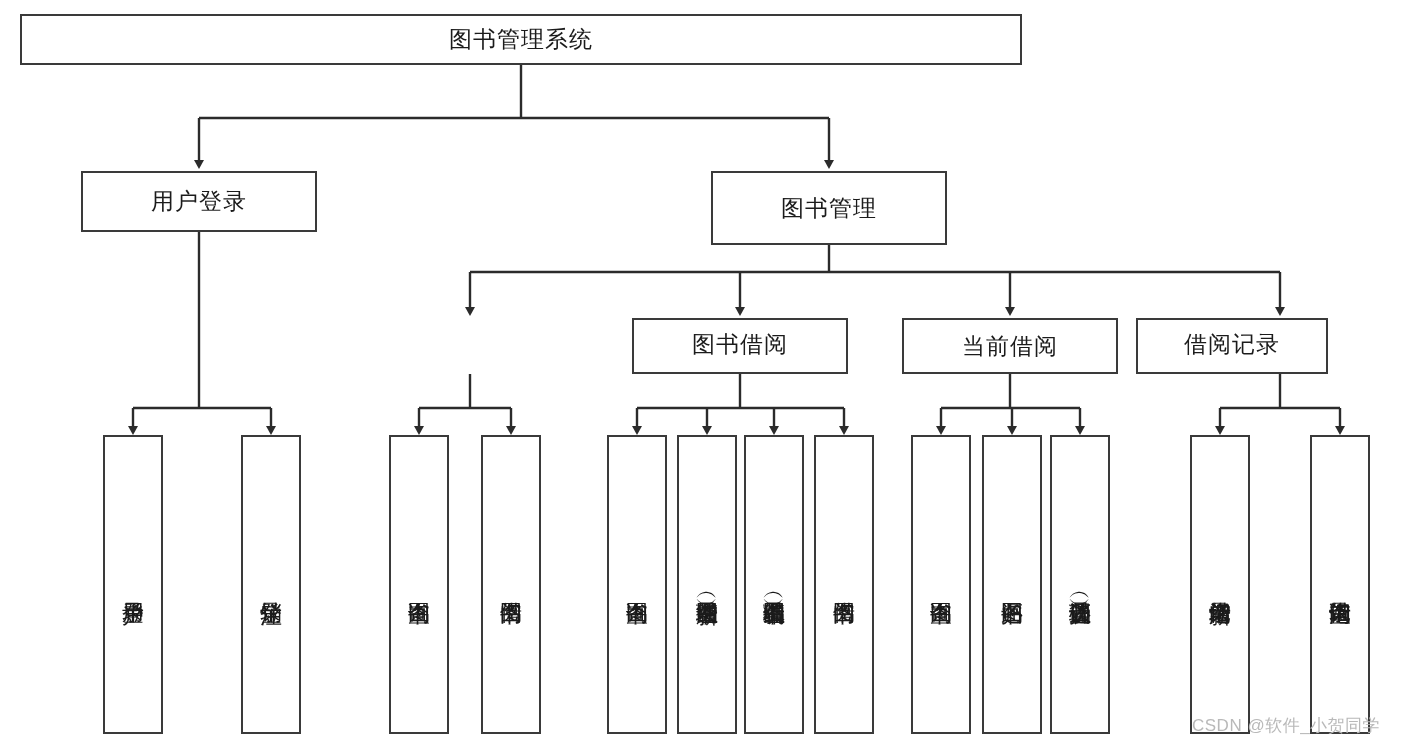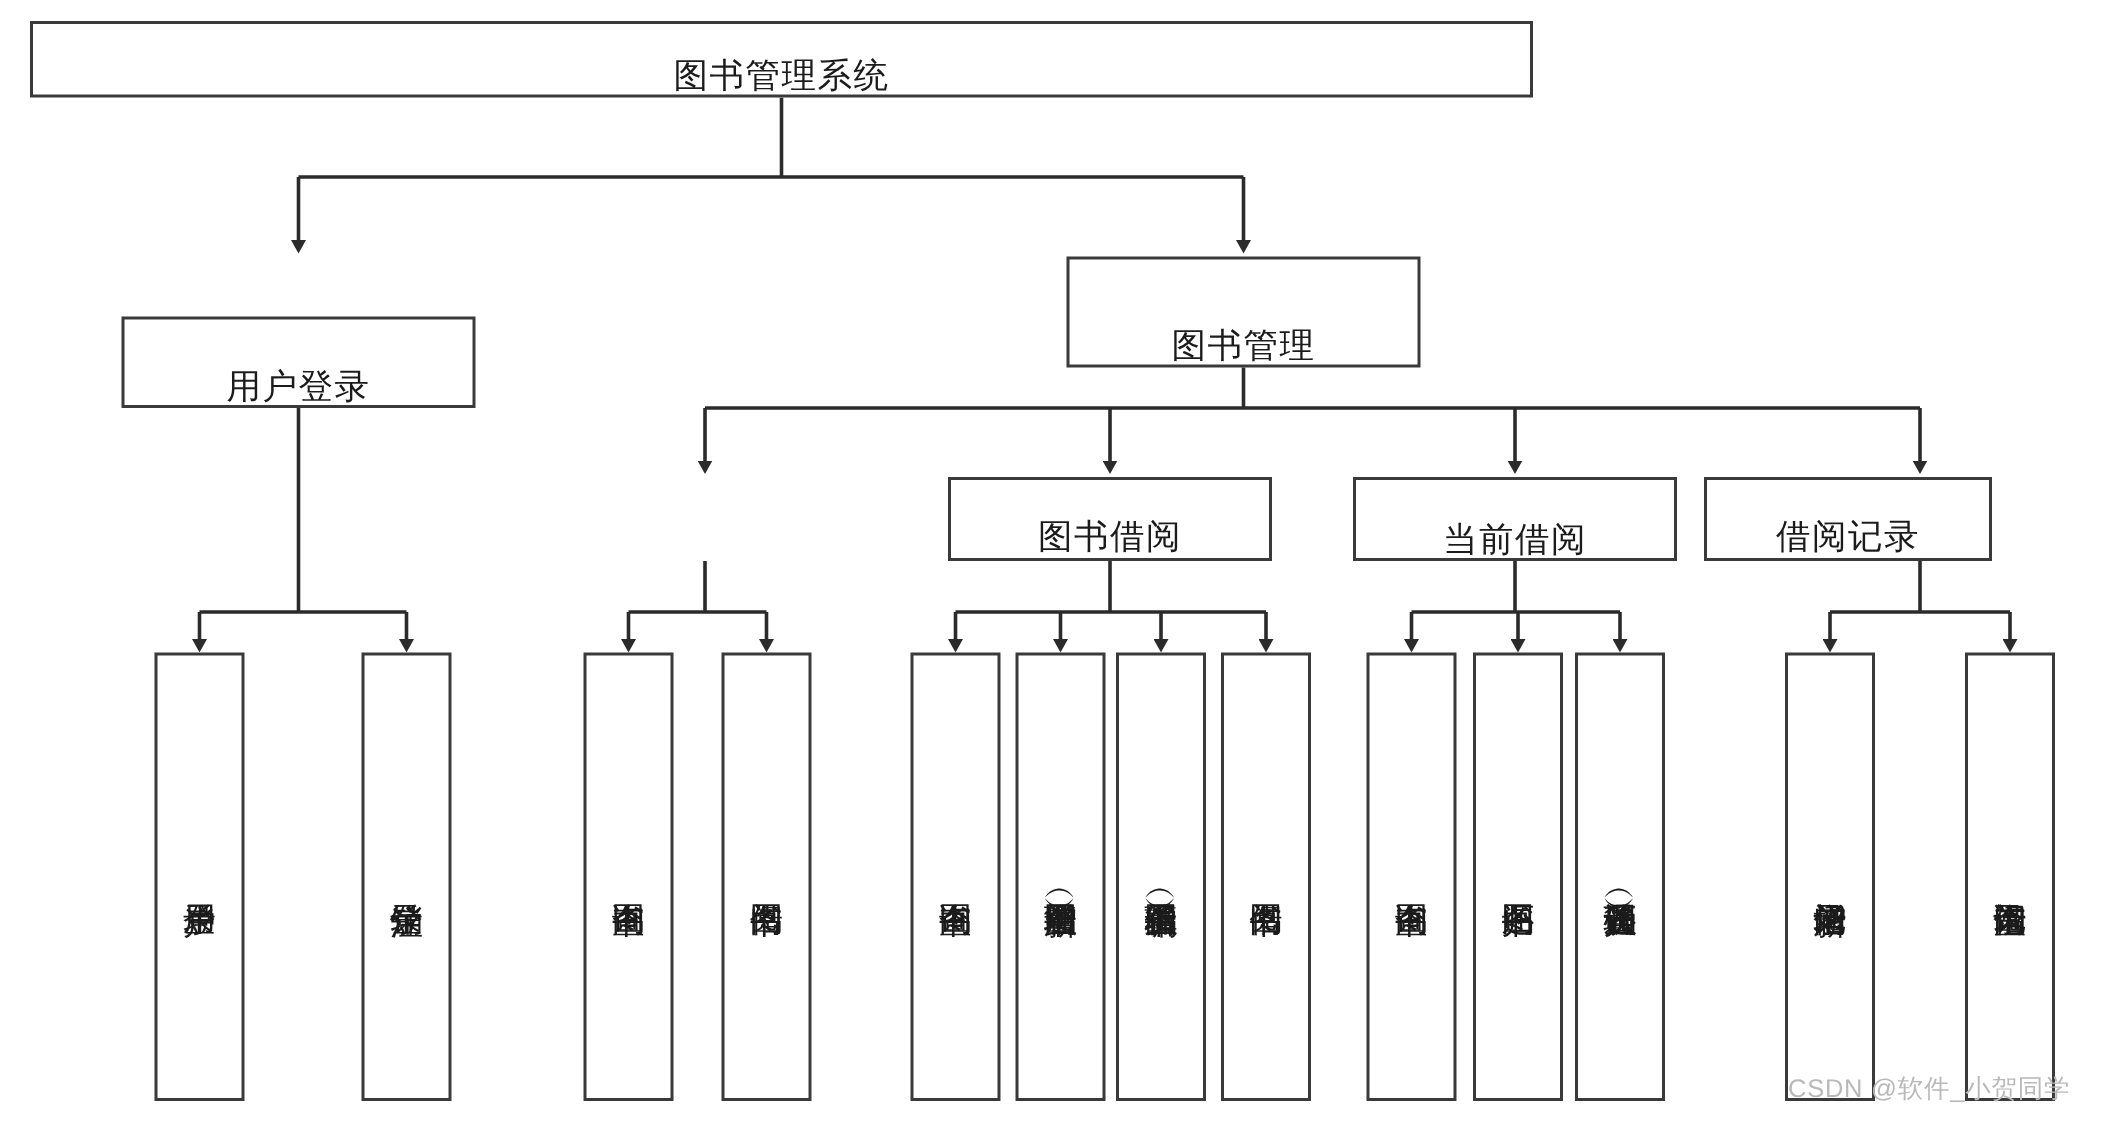--- a/index.html
+++ b/index.html
@@ -25,21 +25,21 @@
     width: 1405px;
     height: 747px;
     pointer-events: none;
   }
   .node {
     position: absolute;
     box-sizing: border-box;
     background: #ffffff;
     border: 2px solid #3a3a3a;
     display: flex;
-    align-items: flex-end;
+    align-items: center;
     justify-content: center;
     color: #1b1b1b;
     z-index: 2;
   }
   .node-h {
     font-size: 23px;
     letter-spacing: 1px;
     line-height: 1.15;
     white-space: nowrap;
   }
@@ -122,21 +122,21 @@
       <path d="M1220,408 L1340,408"></path>
       <path d="M1220,408 L1220,427" marker-end="url(#arrowhead)"></path>
       <path d="M1340,408 L1340,427" marker-end="url(#arrowhead)"></path>
     </g>
   </svg>
 
   <div class="node node-h" id="node-root" style="left: 20px; top: 14px; width: 1002px; height: 51px;">
     <span>图书管理系统</span>
   </div>
 
-  <div class="node node-h" id="node-l2-0" style="left: 81px; top: 171px; width: 236px; height: 61px; margin-top: 40px;">
+  <div class="node node-h" id="node-l2-0" style="left: 81px; top: 171px; width: 236px; height: 61px;">
     <span>用户登录</span>
   </div>
   <div class="node node-h" id="node-l2-1" style="left: 711px; top: 171px; width: 236px; height: 74px;">
     <span>图书管理</span>
   </div>
 
   <div class="node node-h" id="node-l3-1" style="left: 632px; top: 318px; width: 216px; height: 56px; font-family: Liberation Mono, monospace;">
     <span>图书借阅</span>
   </div>
   <div class="node node-h" id="node-l3-2" style="left: 902px; top: 318px; width: 216px; height: 56px;">

